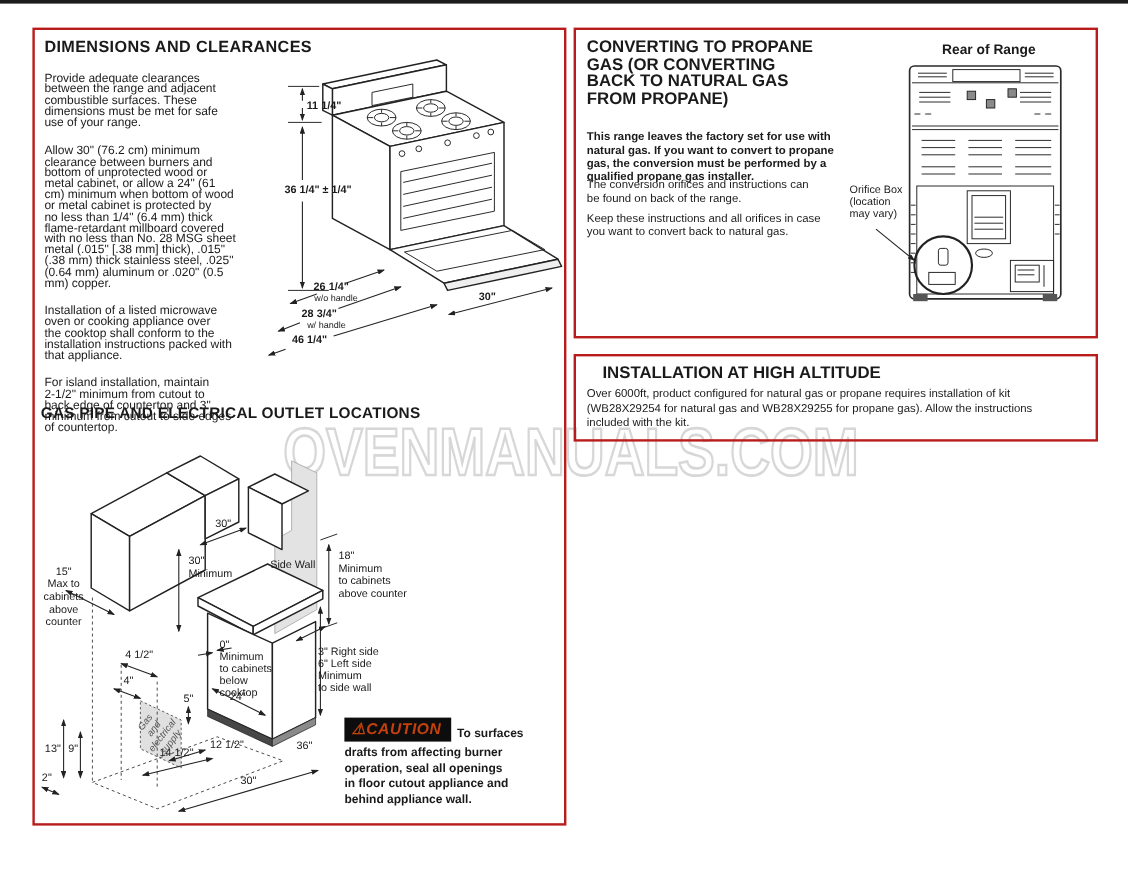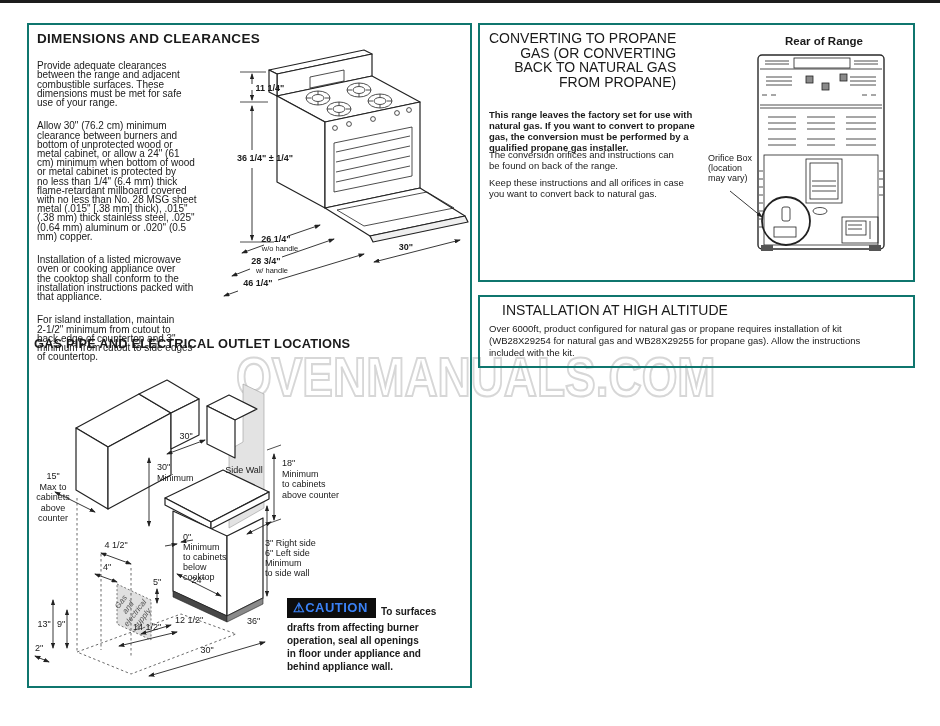--- a/index.html
+++ b/index.html
@@ -2,36 +2,36 @@
 <html><head>
 <meta charset="utf-8">
 <style>
   html,body{margin:0;padding:0;}
   body{width:940px;height:726px;position:relative;background:#fff;
        font-family:"Liberation Sans",sans-serif;color:#1a1a1a;overflow:hidden;}
   .topbar{position:absolute;left:0;top:0;width:940px;height:3px;background:#1c1c1c;}
   .watermark{position:absolute;left:236px;top:344px;font-size:56px;font-weight:bold;
        letter-spacing:0px;color:transparent;-webkit-text-stroke:2.2px #d7d7d7;
        transform:scale(0.82,1);transform-origin:left top;white-space:nowrap;z-index:1;}
-  .panel{position:absolute;border:2px solid #0f766e;background:transparent;z-index:2;}
+  .panel{position:absolute;border:2px solid #b91c1c;background:transparent;z-index:2;}
   #leftPanel{left:27px;top:23px;width:441px;height:661px;}
   #convPanel{left:478px;top:23px;width:433px;height:255px;}
   #altPanel{left:478px;top:295px;width:433px;height:69px;}
   .abs{position:absolute;}
   .h1{font-weight:bold;font-size:13.5px;letter-spacing:.3px;white-space:nowrap;}
   .h2{font-weight:bold;font-size:12.8px;letter-spacing:.2px;white-space:nowrap;}
-  .h1big{font-weight:normal;font-size:14px;line-height:14.5px;white-space:pre-line;text-align:right;}
+  .h1big{font-weight:bold;font-size:14px;line-height:14.5px;white-space:pre-line;}
   .bodyL{font-size:10px;line-height:9.2px;white-space:pre-line;width:205px;}
   .bodyL p{margin:0 0 5px 0;white-space:pre-line;}
   .bodyR{font-size:9.5px;line-height:11px;white-space:pre-line;}
   .boldR{font-weight:bold;margin-top:12px;}
   .caution{width:172px;}
   .caution-head{display:flex;align-items:flex-end;gap:5px;}
-  .caution-box{background:#0d0d0d;color:#3b82f6;font-weight:bold;font-size:13px;
-       padding:2px 8px 3px 6px;letter-spacing:.5px;white-space:nowrap;}
+  .caution-box{background:#0d0d0d;color:#c2410c;font-weight:bold;font-size:13px;
+       padding:2px 8px 3px 6px;letter-spacing:.5px;white-space:nowrap;font-style:italic;}
   .caution-lead{font-weight:bold;font-size:10px;padding-bottom:1px;white-space:nowrap;}
   .caution-body{font-weight:bold;font-size:10px;line-height:13px;margin-top:3px;white-space:pre-line;}
   svg{position:absolute;overflow:visible;}
   svg text{font-family:"Liberation Sans",sans-serif;fill:#1a1a1a;font-size:9px;}
   svg text.sm{font-size:7.5px;}
   svg text.it{font-style:italic;font-size:8px;fill:#555;}
   svg text.ttl{font-size:11.5px;font-weight:bold;}
   .shape{fill:#fff;stroke:#222;stroke-width:1.2;stroke-linejoin:round;}
   .thin{fill:none;stroke:#222;stroke-width:.8;}
   .arrow{stroke:#222;stroke-width:.9;fill:none;}
@@ -241,21 +241,21 @@
     </g>
   </svg>
 
   <div class="abs caution" style="left:258px;top:573px;">
     <div class="caution-head">
       <div class="caution-box"><span>⚠</span><span>CAUTION</span></div>
       <div class="caution-lead">To surfaces</div>
     </div>
     <div class="caution-body">drafts from affecting burner
 operation, seal all openings
-in floor under appliance and
+in floor cutout appliance and
 behind appliance wall.</div>
   </div>
 </div>
 
 <div class="panel" id="convPanel">
   <div class="abs h1big" style="left:9px;top:6px;">CONVERTING TO PROPANE
 GAS (OR CONVERTING
 BACK TO NATURAL GAS
 FROM PROPANE)</div>
   <div class="abs bodyR boldR" style="left:9px;top:72px;width:225px;">This range leaves the factory set for use with

